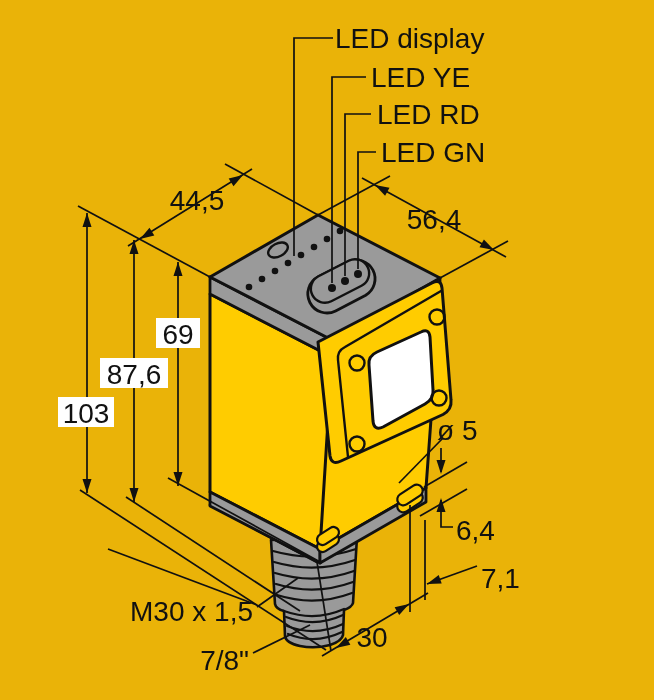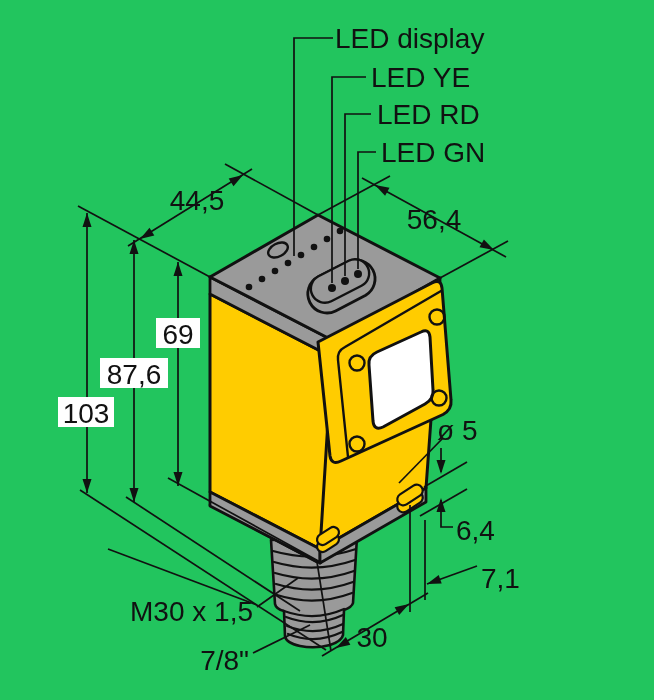--- a/index.html
+++ b/index.html
@@ -1,16 +1,16 @@
 <!DOCTYPE html>
 <html><head>
 <meta charset="utf-8">
 <style>
   html,body{margin:0;padding:0;background:#ffffff;}
-  .stage{position:relative;width:654px;height:700px;background:#22c55e;overflow:hidden;
+  .stage{position:relative;width:654px;height:700px;background:#eab308;overflow:hidden;
          font-family:"Liberation Sans", sans-serif;}
   svg text{font-family:"Liberation Sans", sans-serif;font-size:28px;fill:#111;}
   .outline{stroke:#111;stroke-linejoin:round;stroke-linecap:round;fill:none;}
 </style>
 </head>
 <body>
 
 <div class="stage">
 <svg width="654" height="700" viewBox="0 0 654 700">
 

